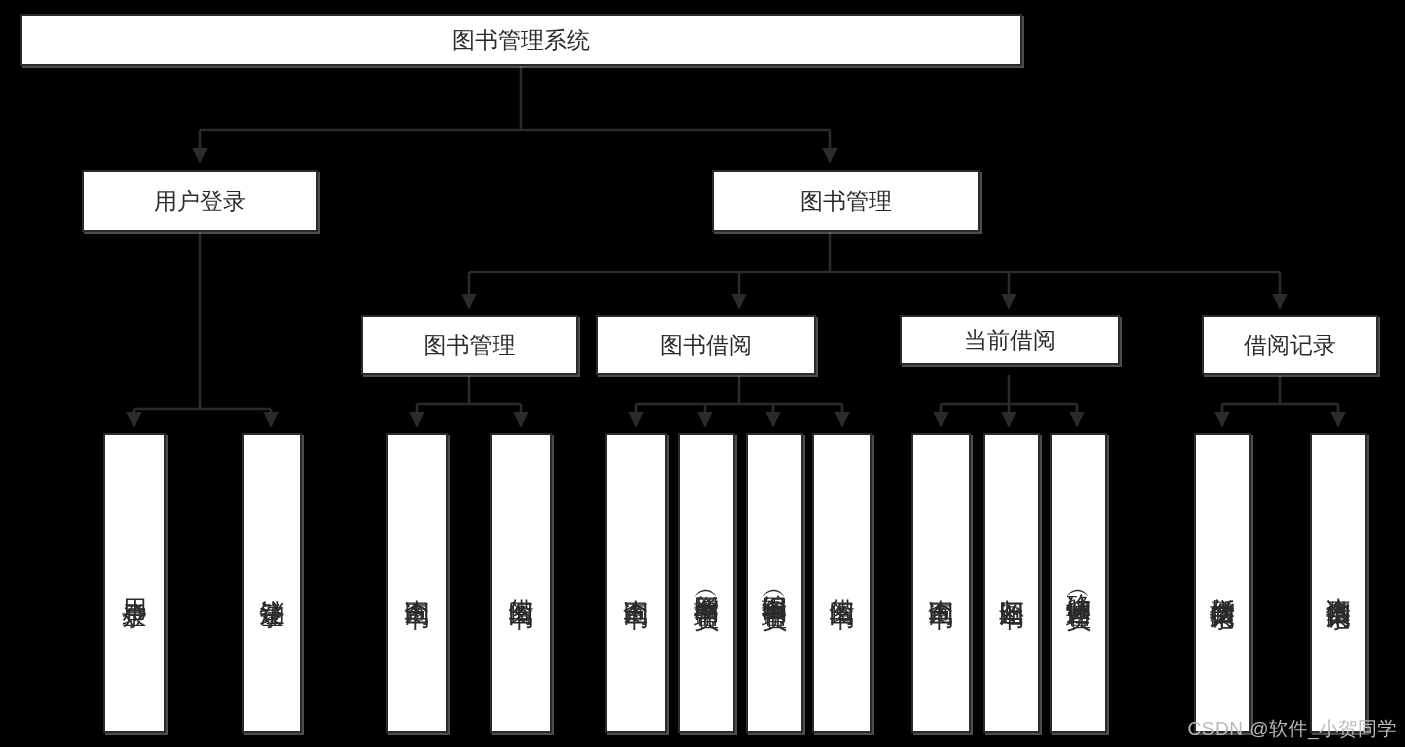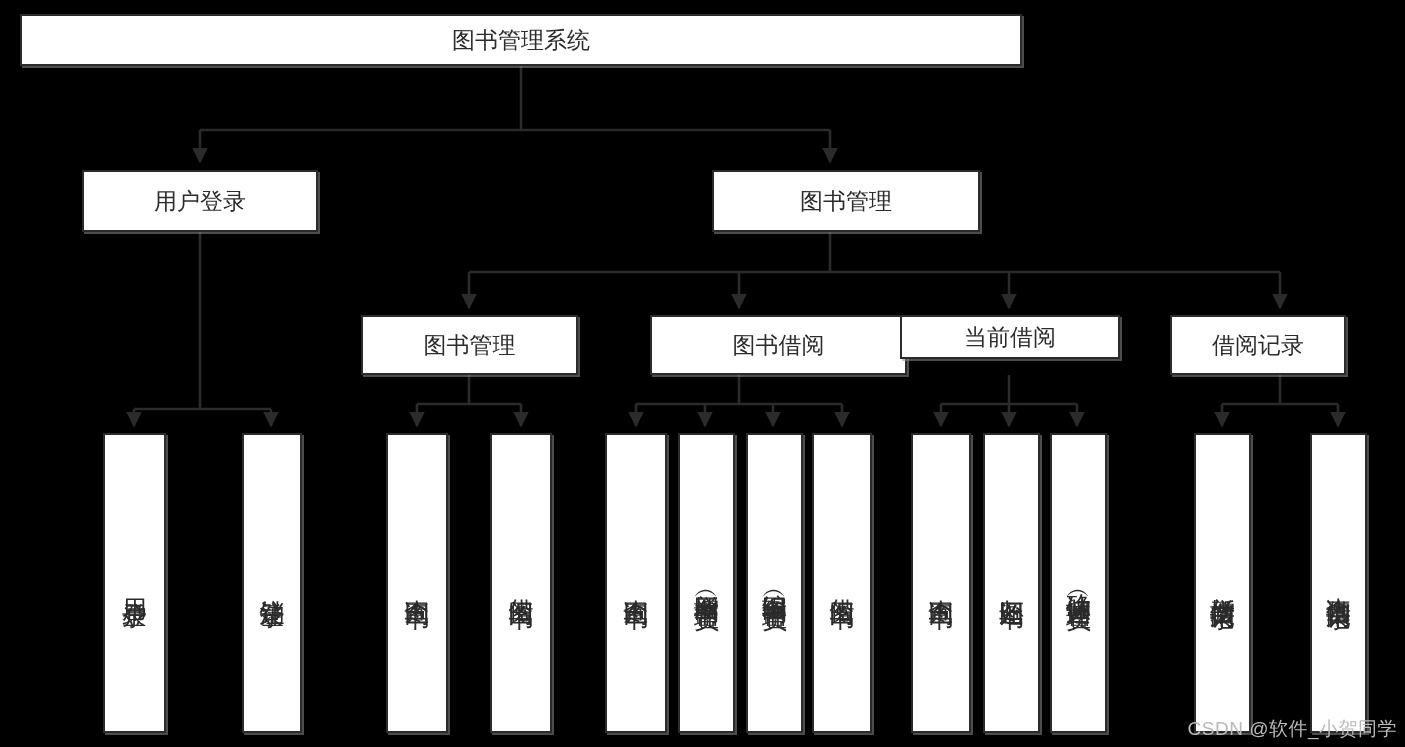--- a/index.html
+++ b/index.html
@@ -139,27 +139,27 @@
   <div class="node horiz" style="left:82px; top:170px; width:236px; height:62px;">
     <span class="label">用户登录</span>
   </div>
   <div class="node horiz" style="left:712px; top:170px; width:268px; height:62px;">
     <span class="label">图书管理</span>
   </div>
 
   <div class="node horiz" style="left:361px; top:315px; width:217px; height:60px;">
     <span class="label">图书管理</span>
   </div>
-  <div class="node horiz" style="left:650px; top:315px; width:257px; height:60px;">
+  <div class="node horiz" style="left:596px; top:315px; width:220px; height:60px;">
     <span class="label">图书借阅</span>
   </div>
-  <div class="node horiz" style="left:900px; top:315px; width:220px; height:44px;justify-content:center;">
+  <div class="node horiz" style="left:900px; top:315px; width:220px; height:50px;justify-content:center;">
     <span class="label">当前借阅</span>
   </div>
-  <div class="node horiz" style="left:1170px; top:315px; width:176px; height:60px;">
+  <div class="node horiz" style="left:1202px; top:315px; width:176px; height:60px;">
     <span class="label">借阅记录</span>
   </div>
 
   <div class="node vert" style="left:103px; top:433px; width:63px; height:300px;">
     <span class="label">用户登录</span>
   </div>
   <div class="node vert" style="left:242px; top:433px; width:60px; height:300px;">
     <span class="label">注销登录</span>
   </div>
 

